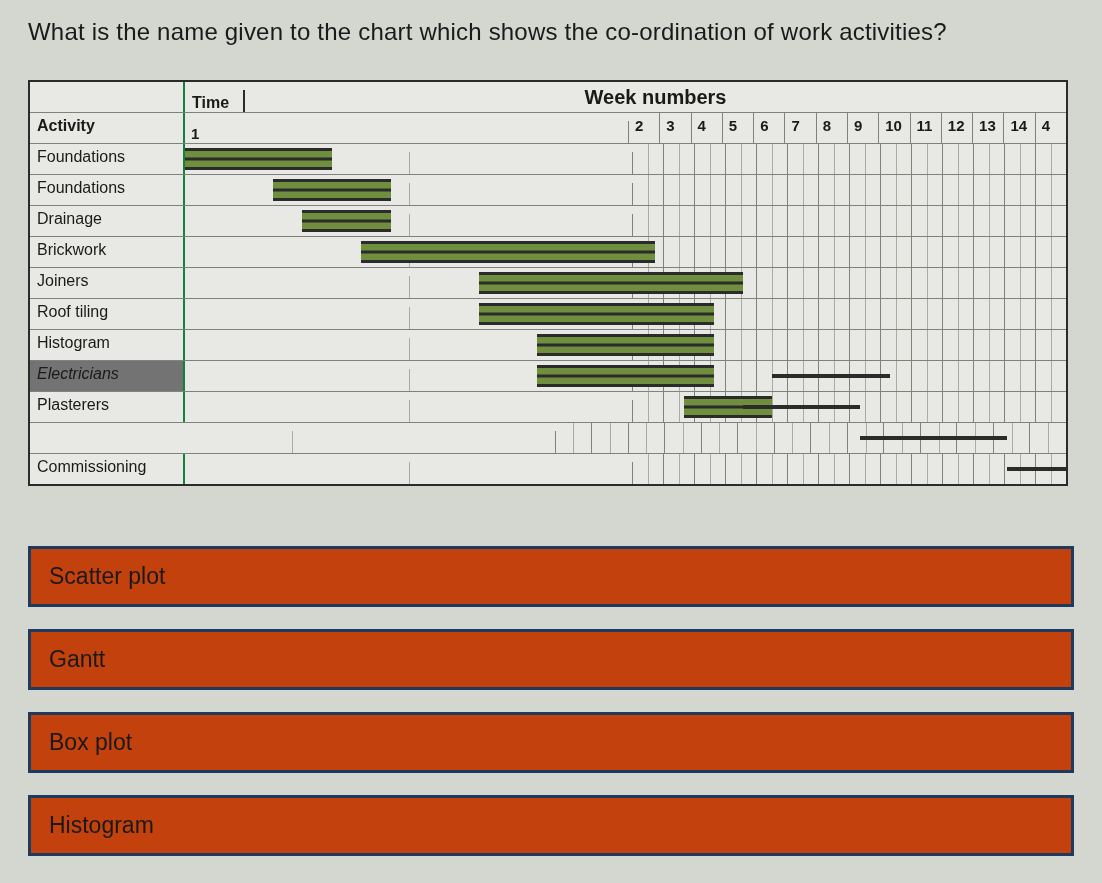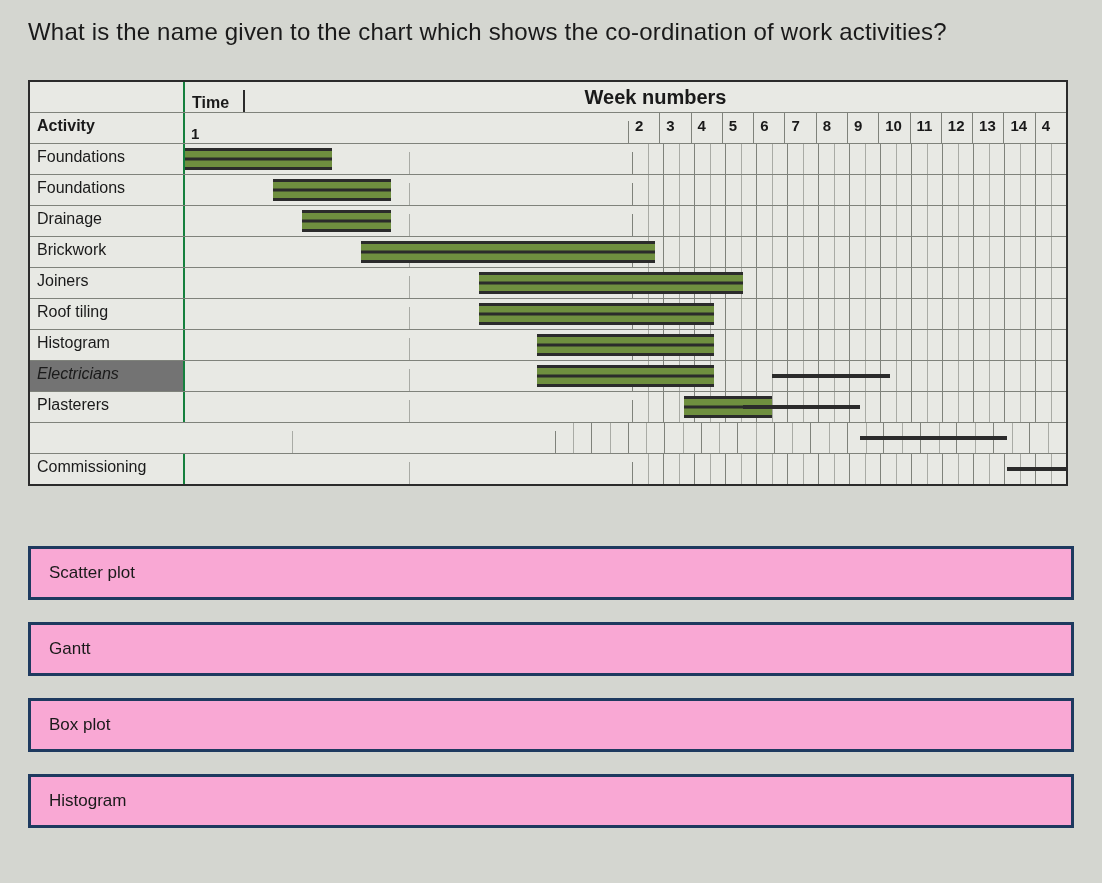--- a/index.html
+++ b/index.html
@@ -21,21 +21,21 @@
   .weeknums-label{font-weight:bold;font-size:20px;position:absolute;left:50%;transform:translateX(-50%);top:4px;}
   .hdr-weeks .label-cell{font-weight:bold;}
   .hdr-weeks .wk-col{padding:4px 0 0 6px;font-weight:bold;font-size:15px;}
   
   .bar-green{position:absolute;height:22px;top:4px;background:#6f8f3f;border-top:3px solid #2b2b2b;border-bottom:3px solid #2b2b2b;box-sizing:border-box;}
   .bar-green::after{content:"";position:absolute;left:0;right:0;top:50%;height:3px;background:#2b2b2b;transform:translateY(-50%);}
   .bar-line{position:absolute;height:4px;top:13px;background:#2b2b2b;}
   .elec-highlight .label-cell{font-style:italic;background:#737373;}
   
   .options{display:flex;flex-direction:column;gap:22px;}
-  .option{border:3px solid #1e3a5f;background:#f9a8d4;padding:14px 18px;font-size:17px;cursor:pointer;}
+  .option{border:3px solid #1e3a5f;background:#c2410c;padding:14px 18px;font-size:23px;cursor:pointer;}
 </style>
 </head>
 <body>
 
 <div class="page">
   <div class="question">What is the name given to the chart which shows the co-ordination of work activities?</div>
 
   <div class="chart-wrap">
 
     <div class="chart-row hdr-top">

